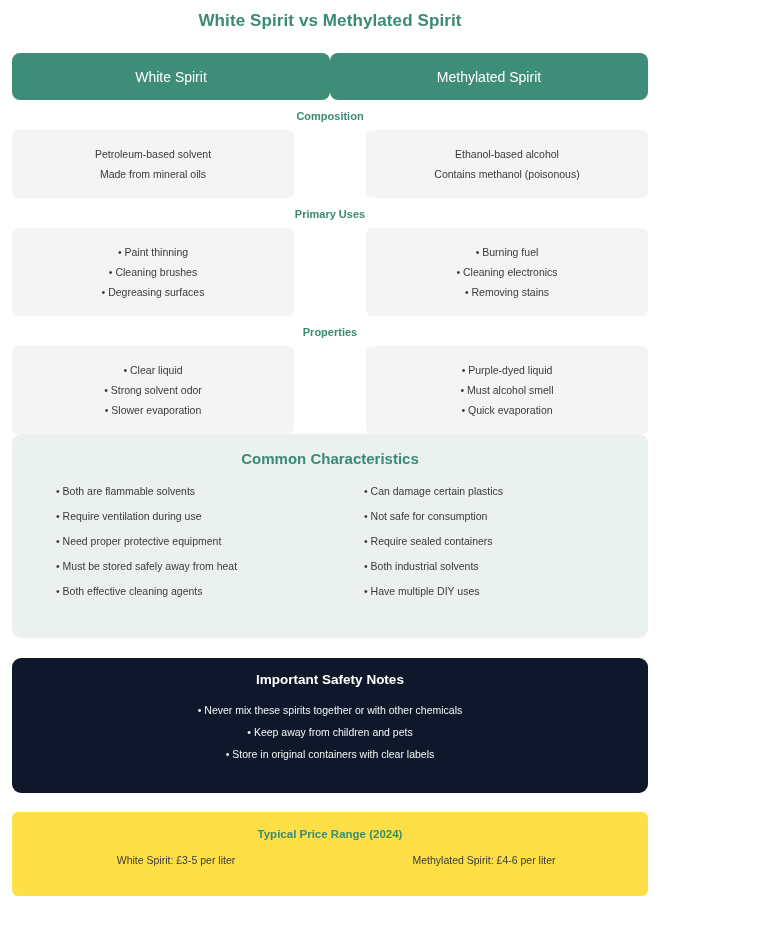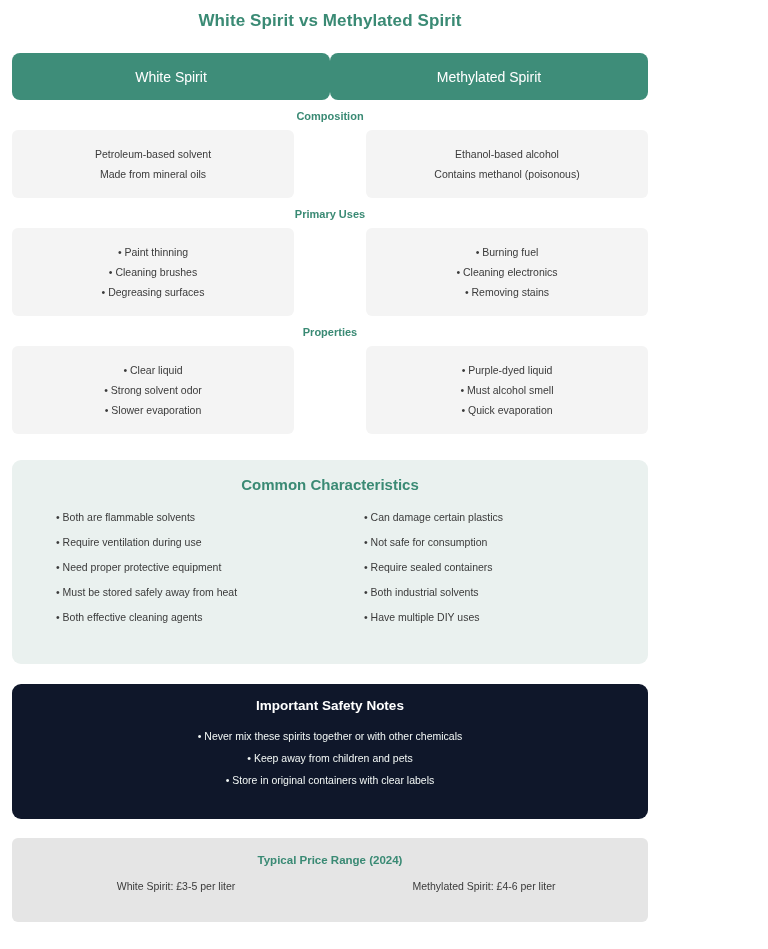--- a/index.html
+++ b/index.html
@@ -80,21 +80,20 @@
     color: #3a3a3a;
     text-align: center;
     line-height: 20px;
   }
   .section--comp .compare-card { min-height: 66px; }
   .section--uses .compare-card,
   .section--props .compare-card { min-height: 88px; }
 
   
   .common-panel {
-    margin-top: 26px;
     background: #eaf1ef;
     border-radius: 9px;
     padding: 16px 10px 34px 10px;
   }
   .common-title {
     text-align: center;
     font-size: 15px;
     font-weight: bold;
     color: #3a8a74;
     margin-bottom: 12px;
@@ -129,21 +128,21 @@
   .safety-item {
     text-align: center;
     font-size: 10.5px;
     line-height: 22px;
     color: #f2f7f5;
   }
 
   
   .price-panel {
     margin-top: 19px;
-    background: #e5e5e5;
+    background: #fde047;
     border-radius: 6px;
     padding: 16px 10px 30px 10px;
   }
   .price-title {
     text-align: center;
     font-size: 11.5px;
     font-weight: bold;
     color: #3a8a74;
     margin-bottom: 14px;
   }

